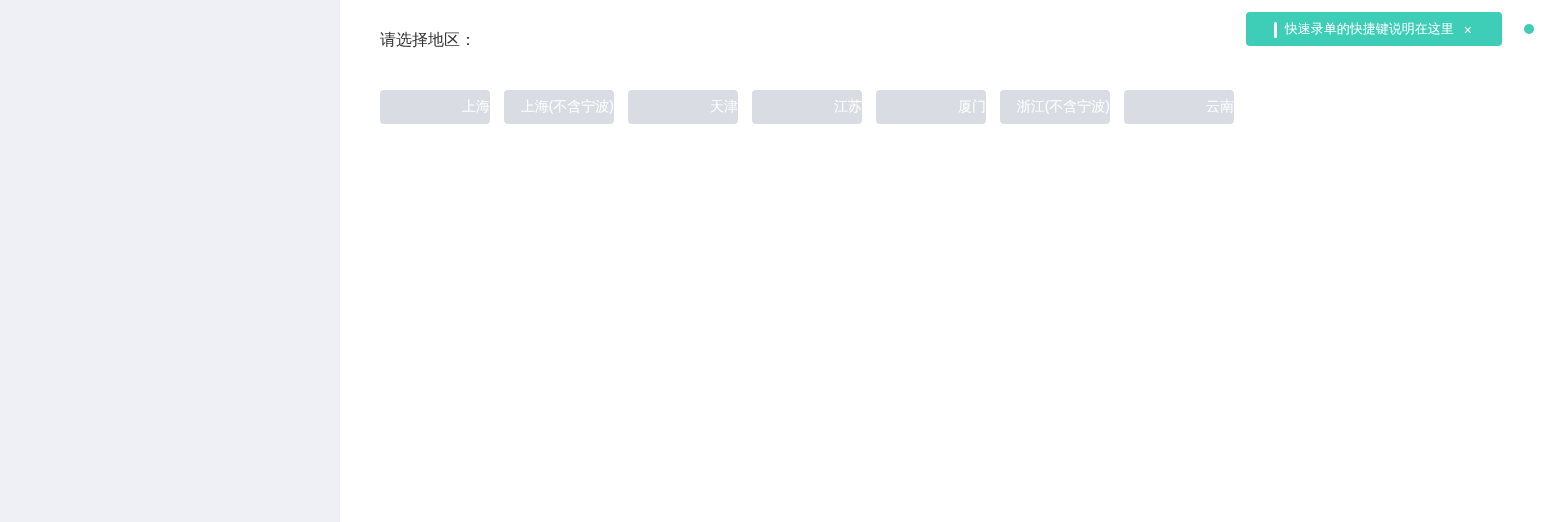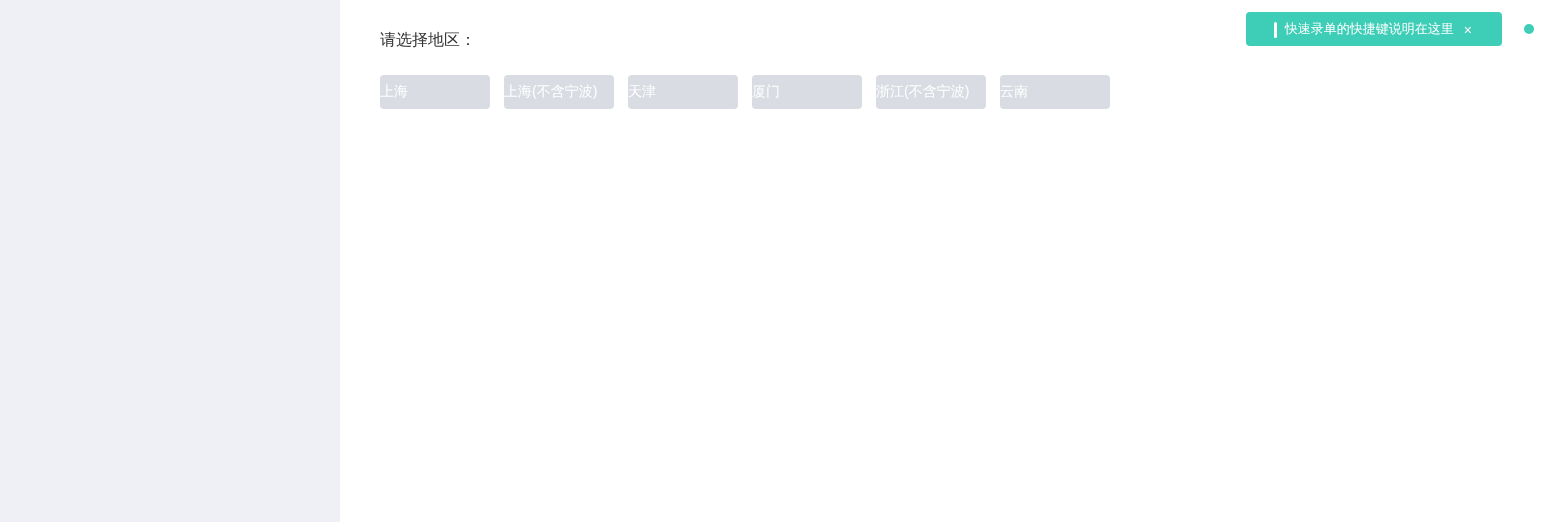--- a/index.html
+++ b/index.html
@@ -33,39 +33,39 @@
       right: 0;
       bottom: 0;
       background: #ffffff;
       padding: 30px 40px;
     }
 
     .page-title {
       font-size: 16px;
       color: #333;
       font-weight: normal;
-      margin-bottom: 24px;
+      margin-bottom: 39px;
     }
 
     .region-buttons {
       display: flex;
       flex-wrap: wrap;
       gap: 14px;
     }
 
     .region-btn {
       background: #d9dde3;
       border: none;
       border-radius: 4px;
       padding: 8px 0;
       color: #fff;
       font-size: 14px;
       cursor: pointer;
       min-width: 110px;
-      text-align: left;
+      text-align: right;
       font-family: 'Microsoft YaHei', Arial, sans-serif;
     }
 
     
     .tooltip-banner {
       position: absolute;
       top: 12px;
       right: 60px;
       background: #3ecdb6;
       color: #fff;
@@ -114,20 +114,21 @@
 
 <div class="main-content">
 
   <div class="page-title">请选择地区：</div>
 
   <div class="region-buttons">
 
   <button class="region-btn">上海</button>
       <button class="region-btn">上海(不含宁波)</button>
       <button class="region-btn">天津</button>
+      <button class="region-btn">江苏</button>
       <button class="region-btn">厦门</button>
       <button class="region-btn">浙江(不含宁波)</button>
       <button class="region-btn">云南</button>
     </div>
 
 </div>
 
 <div class="tooltip-banner">
   <div class="bar"></div>
   <span>快速录单的快捷键说明在这里</span>

